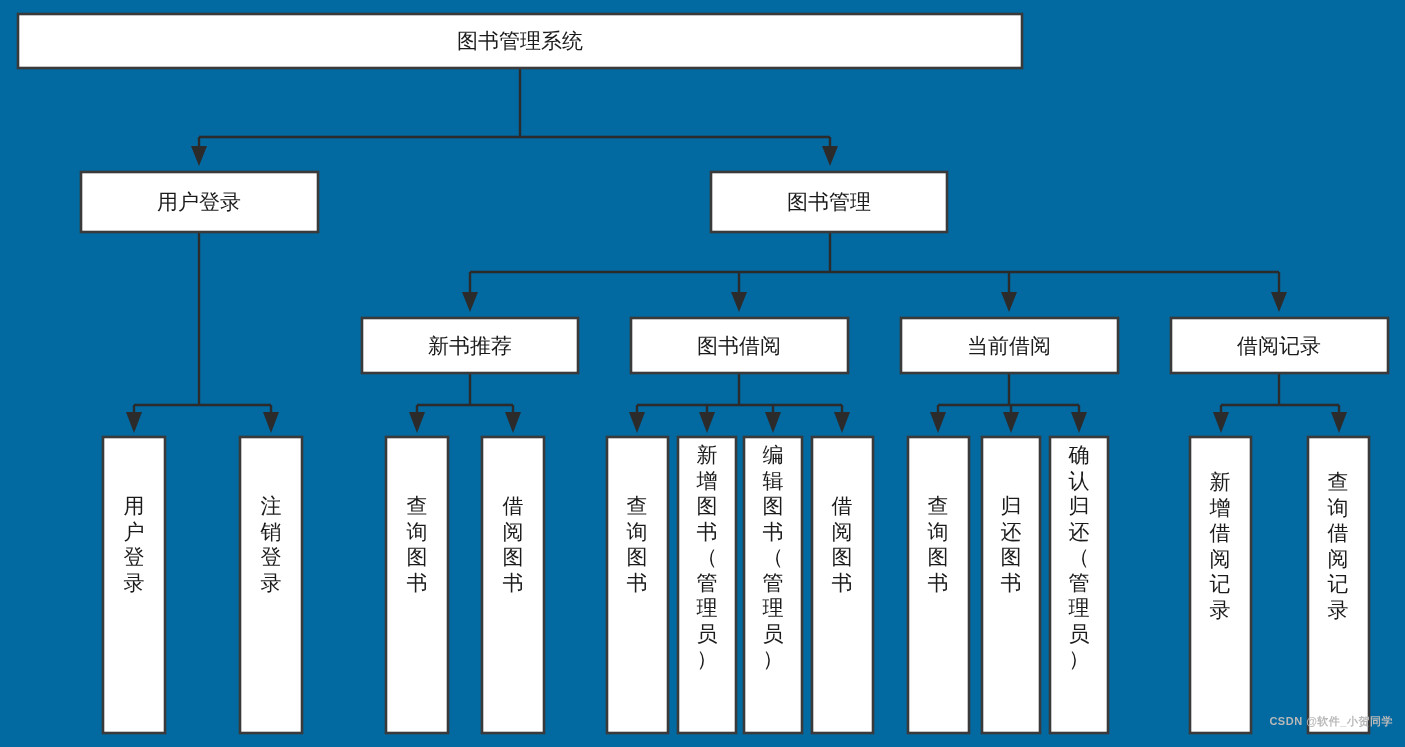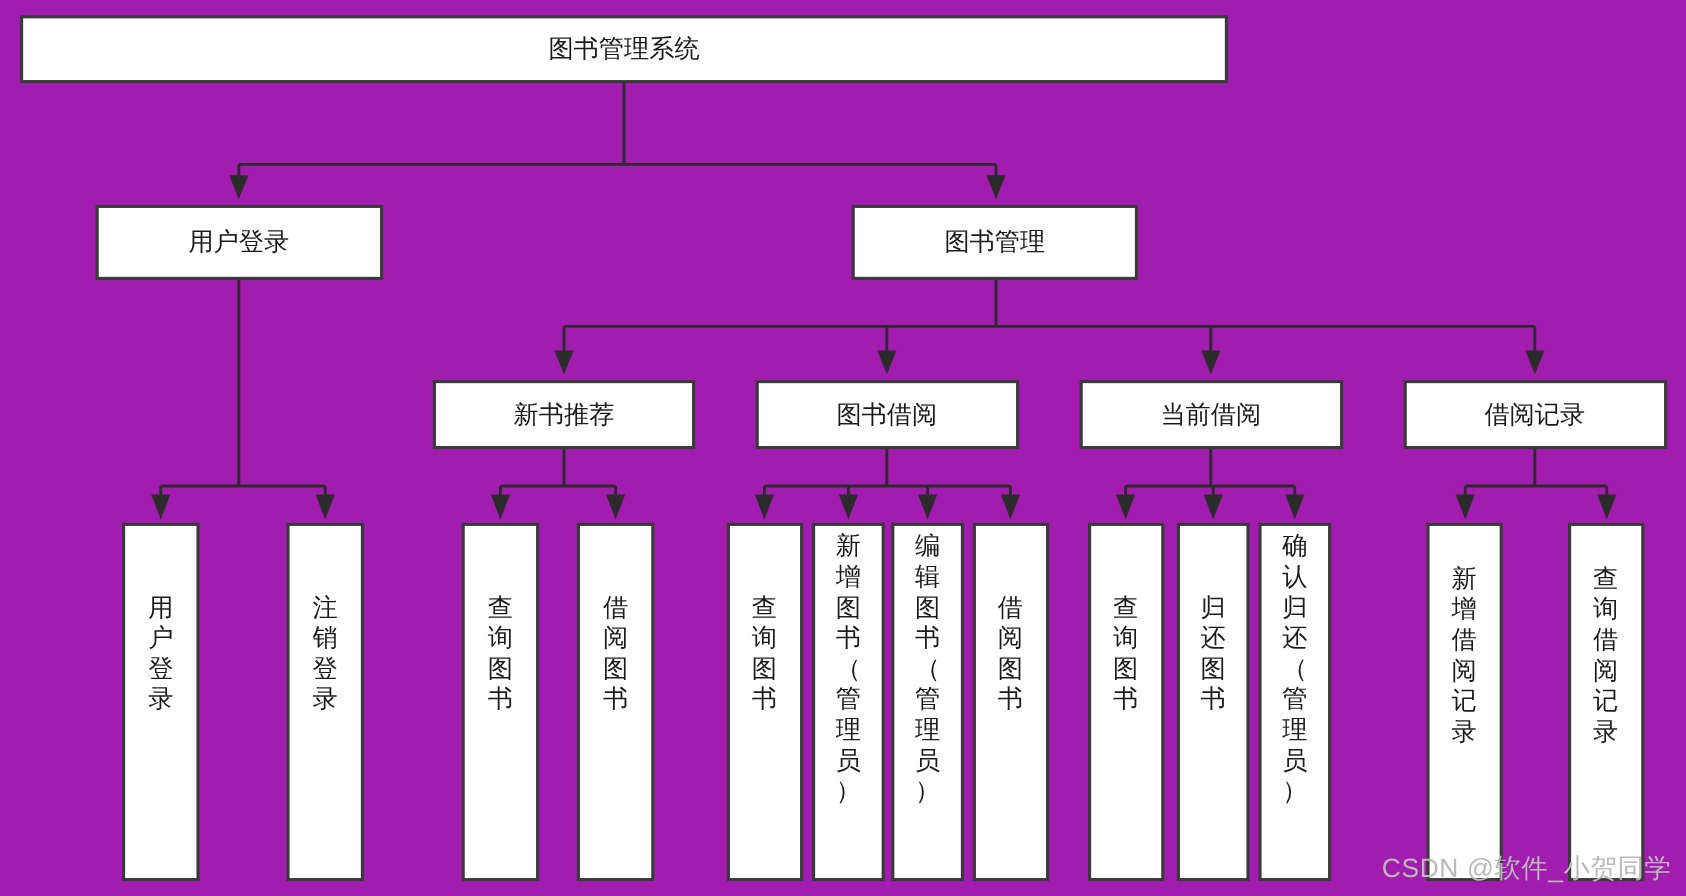--- a/index.html
+++ b/index.html
@@ -11,21 +11,21 @@
     width: 1405px;
     height: 747px;
     font-family: "Liberation Sans", sans-serif;
     overflow: hidden;
     position: relative;
   }
   #diagram-root {
     position: relative;
     width: 1405px;
     height: 747px;
-    background: #a21caf;
+    background: #0369a1;
   }
   svg.flow-canvas {
     position: absolute;
     top: 0;
     left: 0;
     width: 1405px;
     height: 747px;
     display: block;
   }
   .node-box {
@@ -51,26 +51,27 @@
     stroke-width: 2.4;
     fill: none;
   }
   .arrow-head {
     fill: #2b2b2b;
     stroke: none;
   }
   .watermark-text {
     position: absolute;
     right: 12px;
-    bottom: 8px;
-    font-family: "Liberation Sans", sans-serif;
-    font-size: 22px;
+    bottom: 18px;
+    font-family: "Liberation Sans", sans-serif;
+    font-size: 11px;
     color: #b9b9b9;
     white-space: nowrap;
     letter-spacing: 0.5px;
+    font-weight: bold;
   }
 </style>
 </head>
 <body>
 
 <div id="diagram-root">
   <svg class="flow-canvas" viewBox="0 0 1405 747" xmlns="http://www.w3.org/2000/svg">
 
     <g>
       <path class="link-line" d="M 520 68 L 520 137"></path>

